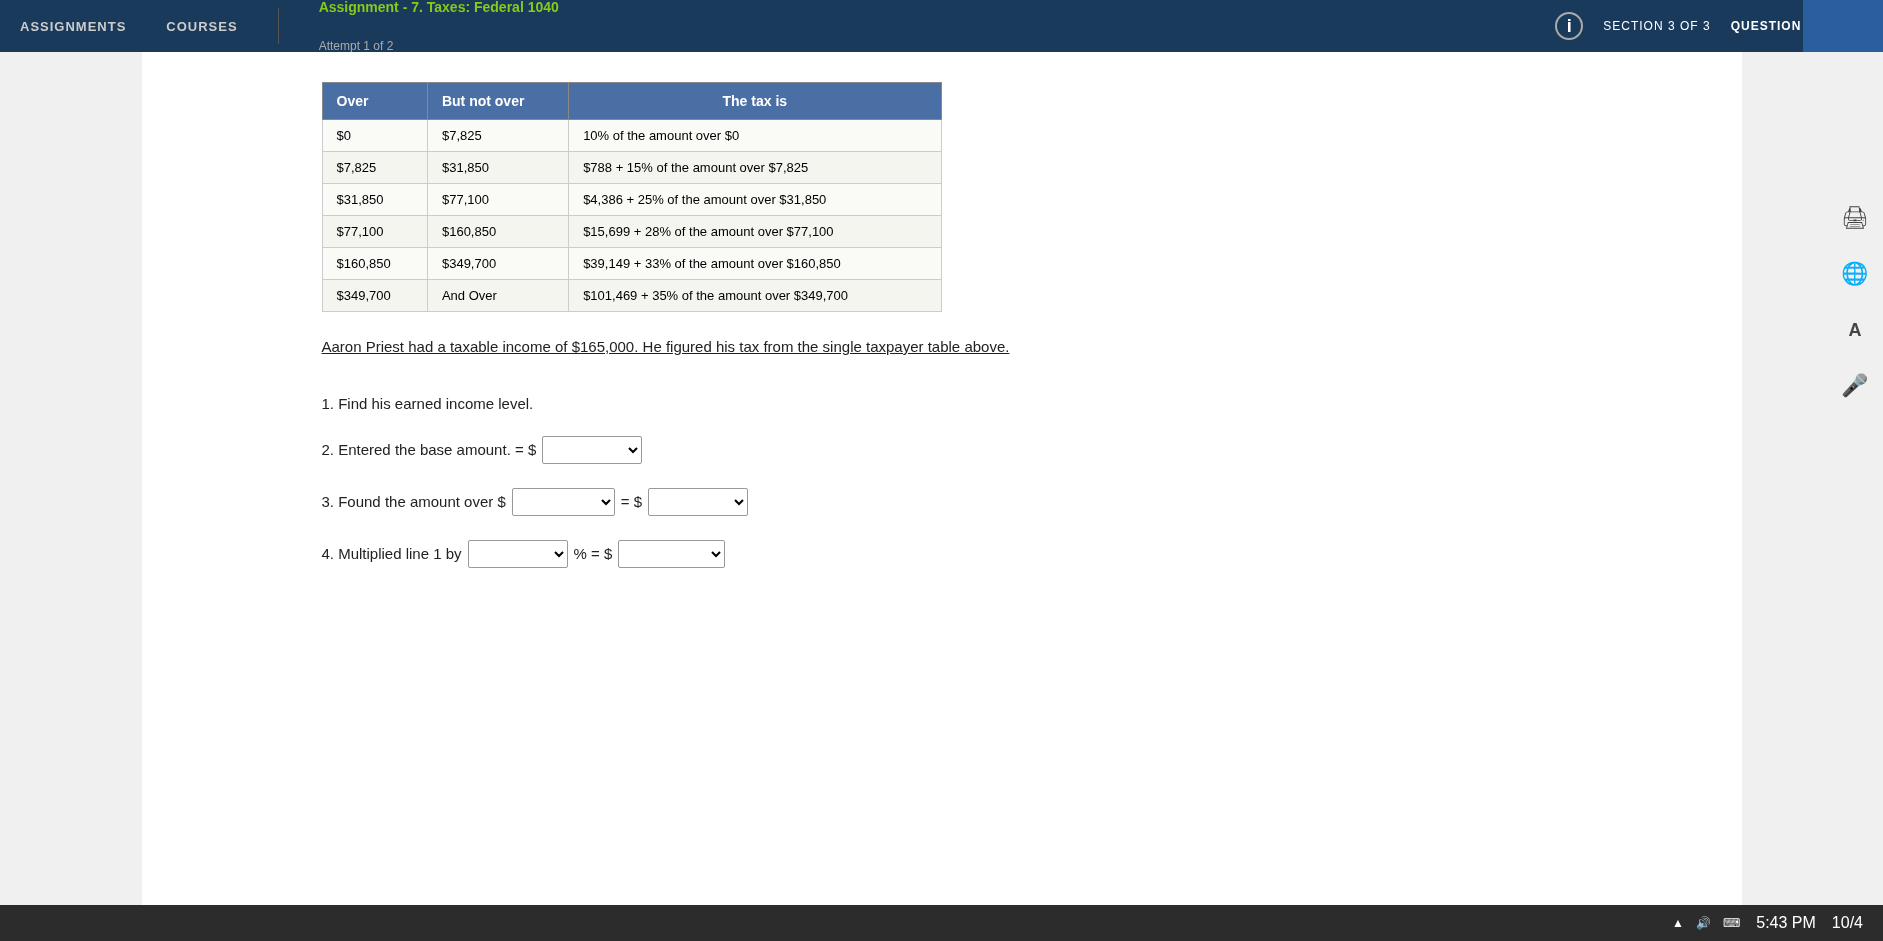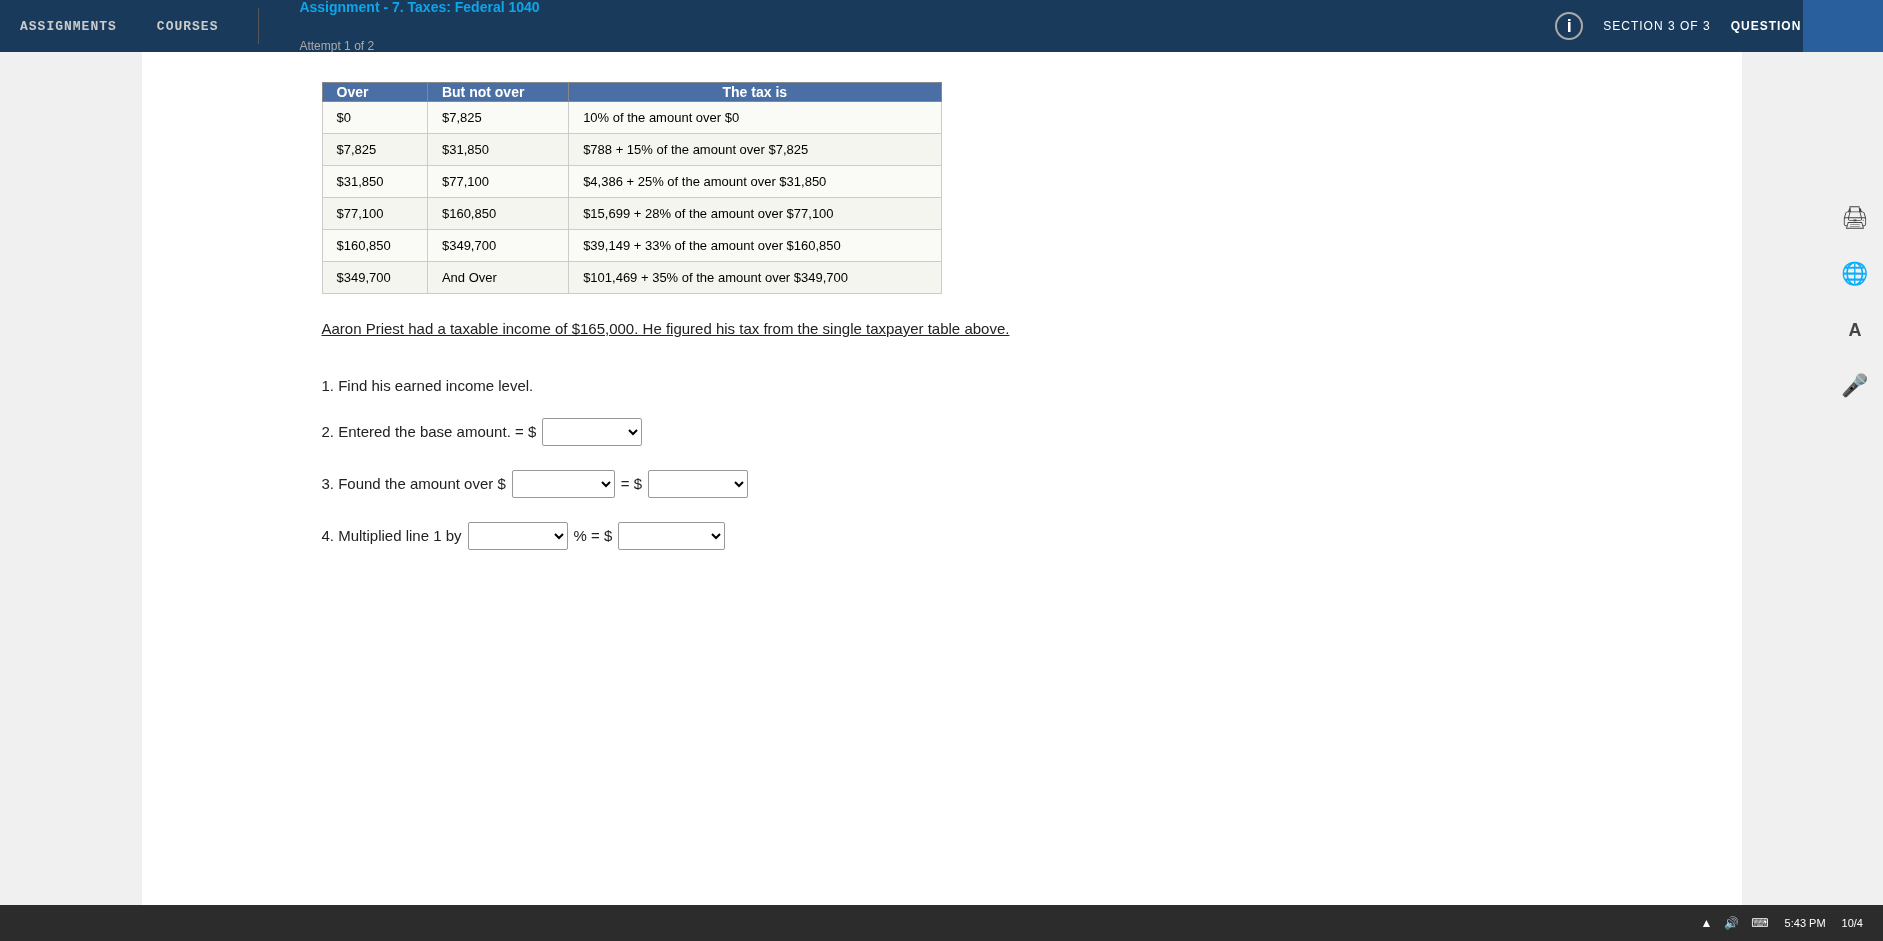--- a/index.html
+++ b/index.html
@@ -21,34 +21,33 @@
       gap: 40px;
       position: relative;
     }
     .nav-link {
       color: #ccc;
       font-size: 13px;
       font-weight: bold;
       letter-spacing: 1px;
       text-transform: uppercase;
       cursor: pointer;
-      font-family: Liberation Mono, monospace;
     }
     .nav-divider {
       width: 1px;
       height: 36px;
       background: #555;
     }
     .nav-assignment-info {
       display: flex;
       flex-direction: column;
       justify-content: center;
     }
     .nav-assignment-title {
-      color: #0ea5e9;
+      color: #84cc16;
       font-size: 14px;
       font-weight: bold;
     }
     .nav-assignment-attempt {
       color: #aaa;
       font-size: 12px;
       margin-top: 24px;
     }
     .nav-right {
       margin-left: auto;
@@ -126,21 +125,21 @@
     
     .tax-table {
       border-collapse: collapse;
       margin-bottom: 24px;
       margin-top: 10px;
       width: 620px;
     }
     .tax-table th {
       background: #4a6fa5;
       color: white;
-      padding: 1px 14px;
+      padding: 10px 14px;
       font-size: 14px;
       font-weight: bold;
       border: 1px solid #888;
       text-align: left;
     }
     .tax-table th.center { text-align: center; }
     .tax-table td {
       padding: 8px 14px;
       font-size: 13px;
       border: 1px solid #ccc;
@@ -194,21 +193,21 @@
       display: flex;
       align-items: center;
       justify-content: flex-end;
       padding: 0 20px;
       gap: 16px;
       color: white;
       font-size: 12px;
     }
     .bottom-time {
       color: white;
-      font-size: 11px;
+      font-size: 16px;
     }
     .bottom-icons {
       display: flex;
       gap: 12px;
       align-items: center;
       color: white;
     }
   </style>
 </head>
 <body>

